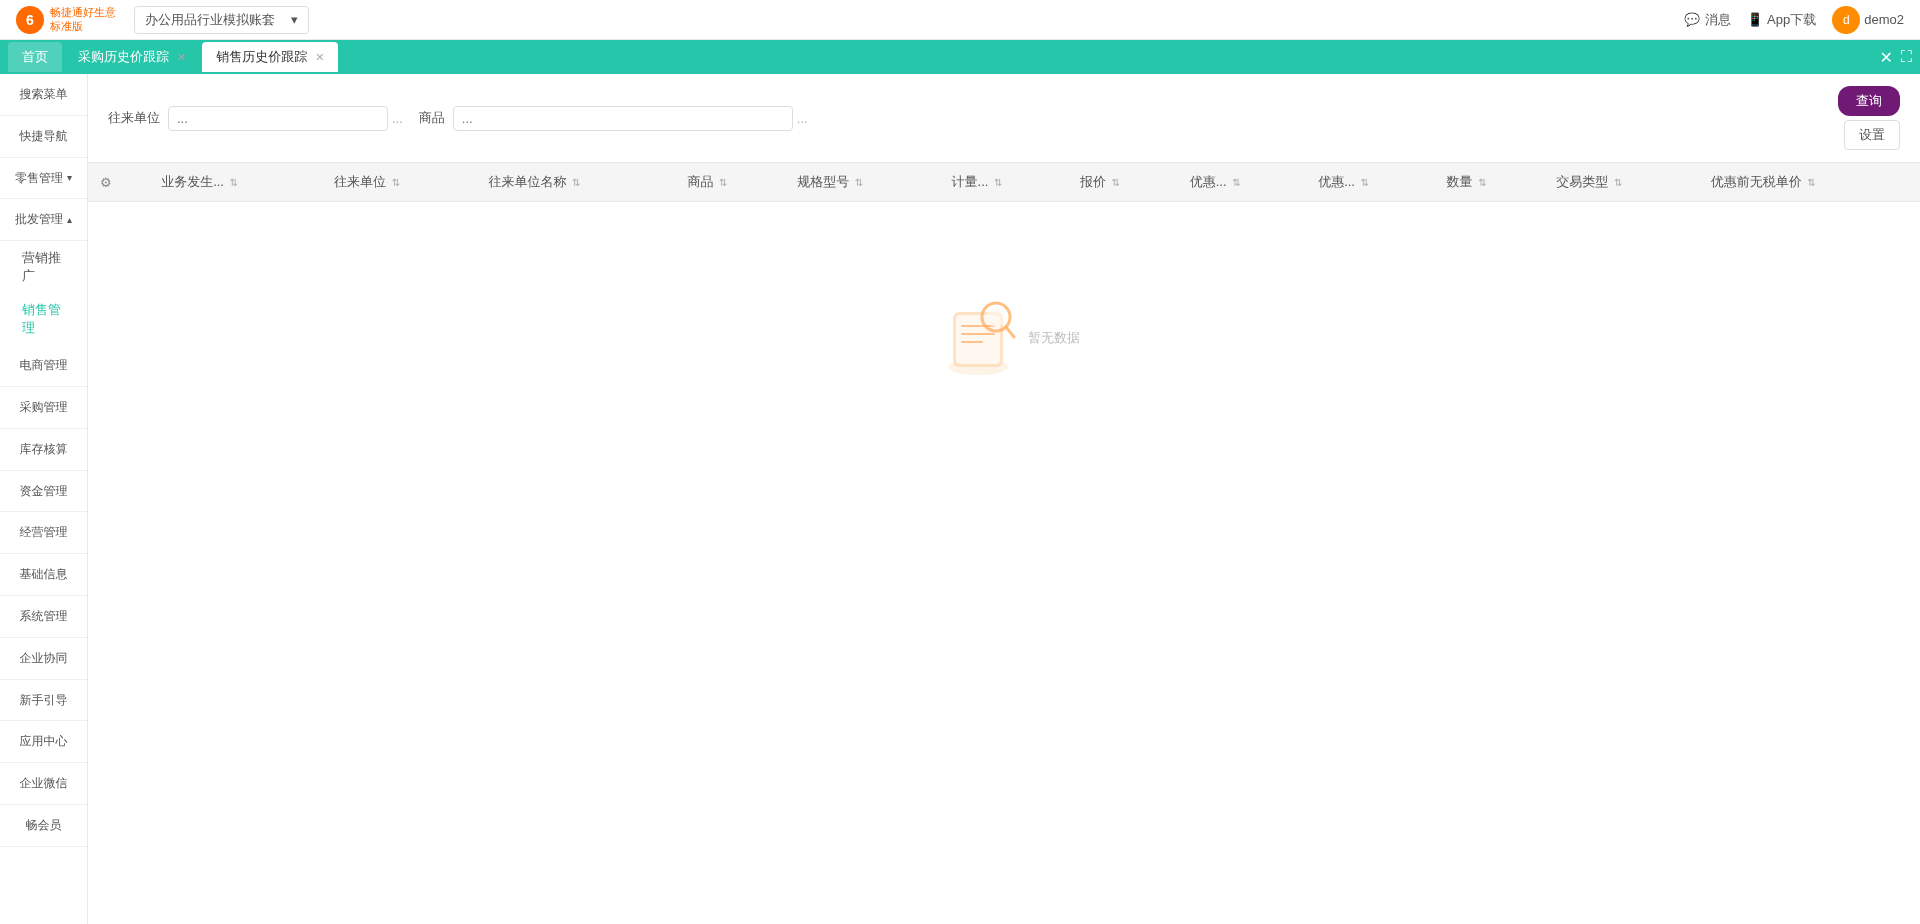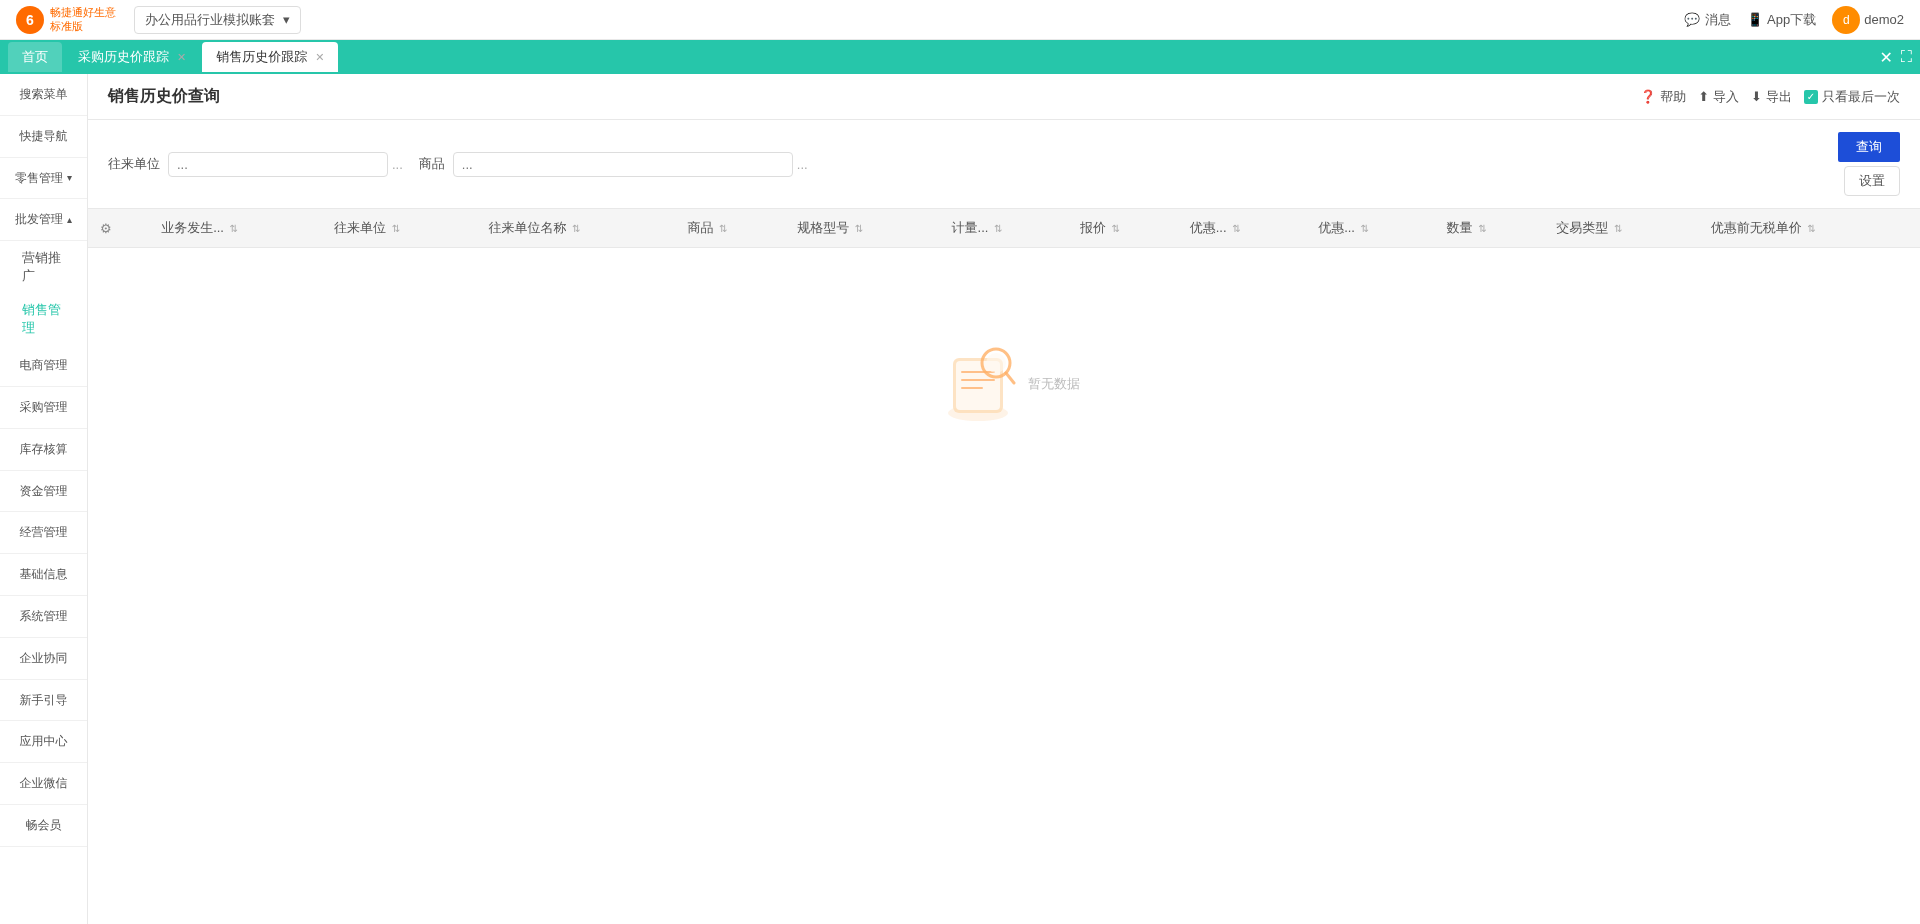--- a/index.html
+++ b/index.html
@@ -4,21 +4,21 @@
   <style>
     * { margin: 0; padding: 0; box-sizing: border-box; }
     body { font-family: 'Microsoft YaHei', Arial, sans-serif; font-size: 13px; background: #f5f5f5; color: #333; width: 1920px; height: 924px; overflow: hidden; display: flex; flex-direction: column; }
 
     
     .top-bar { height: 40px; background: #fff; display: flex; align-items: center; padding: 0 16px; border-bottom: 1px solid #e8e8e8; justify-content: space-between; flex-shrink: 0; }
     .top-bar-left { display: flex; align-items: center; gap: 8px; }
     .logo-area { display: flex; align-items: center; gap: 6px; }
     .logo-icon { width: 28px; height: 28px; background: #ff6b00; border-radius: 50%; display: flex; align-items: center; justify-content: center; color: white; font-size: 14px; font-weight: bold; }
     .logo-text { font-size: 11px; color: #ff6b00; line-height: 1.2; }
-    .app-selector { display: flex; align-items: center; gap: 8px; padding: 4px 10px; border: 1px solid #ddd; border-radius: 4px; cursor: pointer; color: #555; font-size: 13px; margin-left: 10px; }
+    .app-selector { display: flex; align-items: center; gap: 16px; padding: 4px 10px; border: 1px solid #ddd; border-radius: 4px; cursor: pointer; color: #555; font-size: 13px; margin-left: 10px; }
     .top-bar-right { display: flex; align-items: center; gap: 16px; color: #555; font-size: 13px; }
     .top-bar-right .item { display: flex; align-items: center; gap: 4px; cursor: pointer; }
     .avatar { width: 28px; height: 28px; border-radius: 50%; background: #ff8c00; display: flex; align-items: center; justify-content: center; color: white; font-size: 12px; }
 
     
     .tab-bar { height: 22px; background: #26c6aa; display: flex; align-items: center; padding: 17px 8px; flex-shrink: 0; gap: 2px; }
     .tab { height: 30px; padding: 0 14px; border-radius: 4px 4px 0 0; display: flex; align-items: center; gap: 6px; cursor: pointer; font-size: 13px; color: #fff; background: transparent; }
     .tab.active { background: #fff; color: #333; border-radius: 4px 4px 0 0; }
     .tab .close-btn { font-size: 11px; color: #aaa; cursor: pointer; margin-left: 2px; }
     .tab.home { background: rgba(255,255,255,0.2); }
@@ -49,21 +49,21 @@
     .filter-bar { background: #fff; padding: 12px 20px; border-bottom: 1px solid #e8e8e8; display: flex; align-items: center; gap: 16px; flex-shrink: 0; flex-wrap: wrap; }
     .filter-group { display: flex; align-items: center; gap: 8px; }
     .filter-label { color: #555; font-size: 13px; white-space: nowrap; }
     .date-tabs { display: flex; align-items: center; gap: 4px; }
     .date-tab { padding: 2px 8px; border-radius: 3px; cursor: pointer; font-size: 12px; color: #555; }
     .date-tab.active { background: #ff8c00; color: #fff; border-radius: 10px; }
     .date-range { font-size: 12px; color: #888; margin-top: 2px; }
     .filter-input { border: 1px solid #ddd; border-radius: 4px; padding: 4px 8px; font-size: 13px; width: 200px; color: #333; }
     .filter-input-wrapper { position: relative; display: flex; align-items: center; }
     .filter-dots { color: #aaa; margin-left: 4px; font-size: 13px; }
-    .btn-query { background: #1d4ed8; color: #fff; border: none; border-radius: 2px; padding: 6px 18px; cursor: pointer; font-size: 13px; }
+    .btn-query { background: #701a75; color: #fff; border: none; border-radius: 12px; padding: 6px 18px; cursor: pointer; font-size: 13px; }
     .btn-settings { background: #fff; color: #555; border: 1px solid #ddd; border-radius: 4px; padding: 5px 14px; cursor: pointer; font-size: 13px; }
     .filter-right { margin-left: auto; display: flex; flex-direction: column; gap: 4px; align-items: flex-end; }
 
     
     .table-container { flex: 1; overflow: auto; background: #fff; margin: 0; }
     table { width: 100%; border-collapse: collapse; font-size: 13px; }
     thead tr { background: #f5f5f5; }
     thead th { padding: 10px 12px; text-align: left; color: #555; font-weight: 500; border-bottom: 1px solid #e8e8e8; white-space: nowrap; cursor: pointer; }
     thead th .sort-arrows { font-size: 10px; color: #aaa; margin-left: 2px; }
     tbody td { padding: 10px 12px; border-bottom: 1px solid #f0f0f0; color: #333; }
@@ -186,41 +186,20 @@
     <div class="sidebar-item">
       <span>企业微信</span>
     </div>
     <div class="sidebar-item">
       <span>畅会员</span>
     </div>
   </div>
 
   <div class="content-area">
 
-    <div class="page-header">
-      <div class="page-title">销售历史价查询</div>
-      <div class="page-actions">
-        <div class="action-item">
-          <span>❓</span>
-          <span>帮助</span>
-        </div>
-        <div class="action-item">
-          <span>⬆</span>
-          <span>导入</span>
-        </div>
-        <div class="action-item">
-          <span>⬇</span>
-          <span>导出</span>
-        </div>
-        <div class="checkbox-label">
-          <div class="checkbox-teal">✓</div>
-          <span>只看最后一次</span>
-        </div>
-      </div>
-    </div>
 
     <div class="filter-bar">
 
       <div class="filter-group">
         <span class="filter-label">往来单位</span>
         <div class="filter-input-wrapper">
           <input class="filter-input" type="text" style="width: 220px;" placeholder="...">
           <span class="filter-dots">...</span>
         </div>
       </div>

